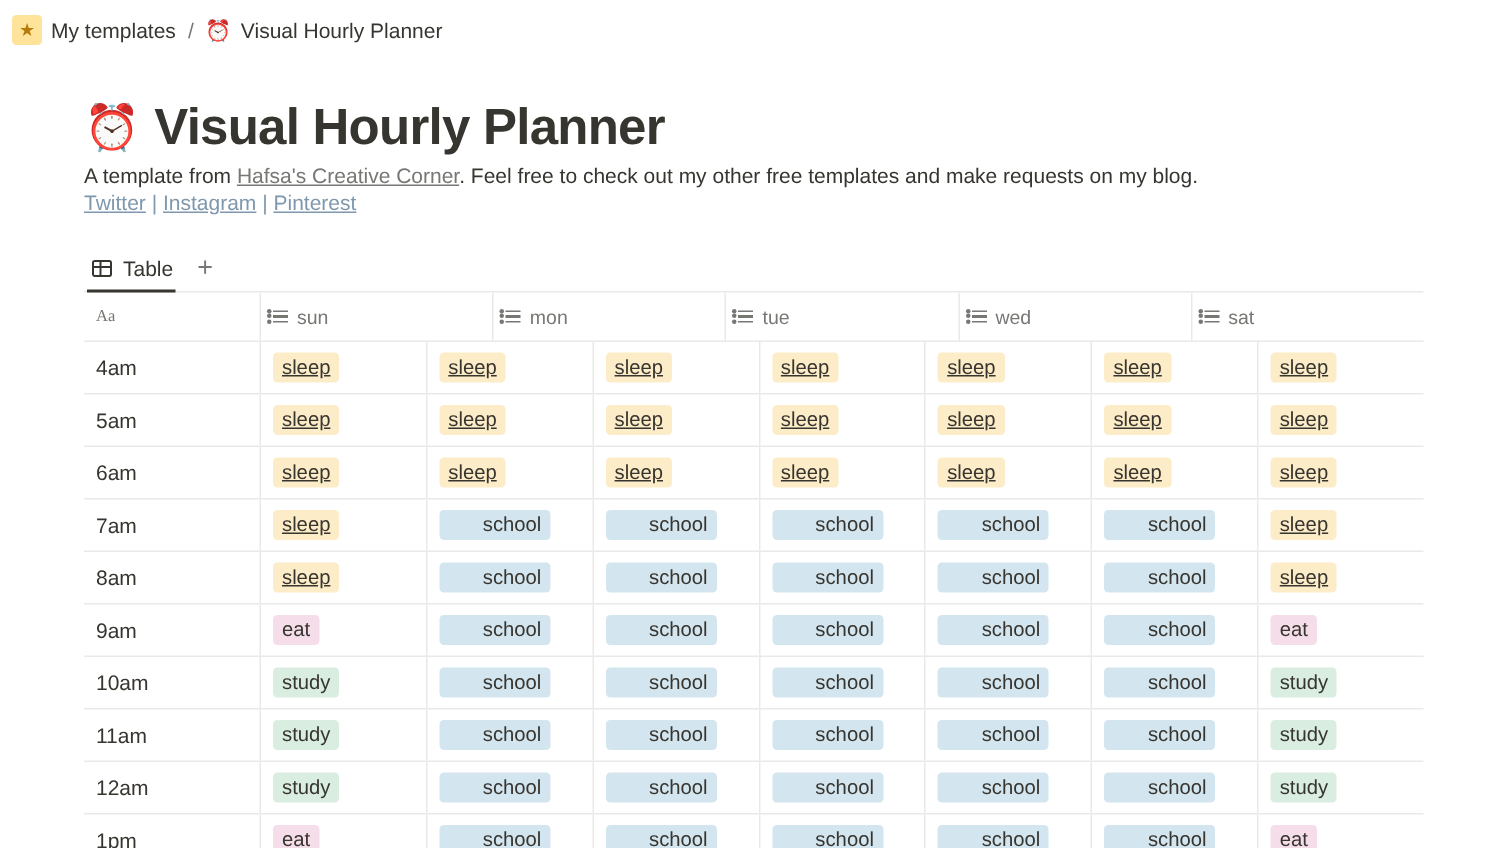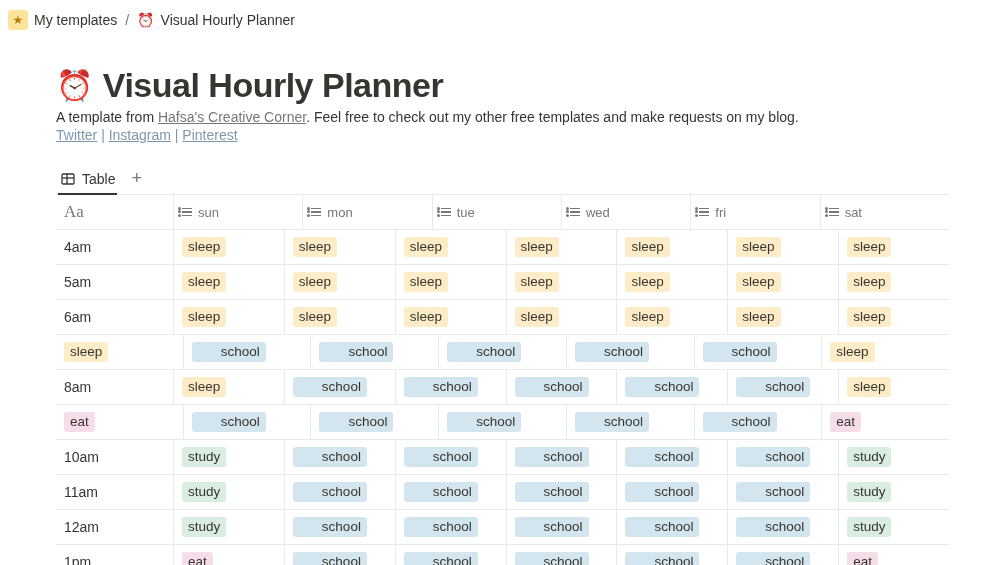--- a/index.html
+++ b/index.html
@@ -68,28 +68,28 @@
     padding:7px 8px;
     border-right:1px solid var(--border);
     min-height:32px;display:flex;align-items:center;
     font-size:14px;
     overflow:hidden;white-space:nowrap;
   }
   .cell:last-child{border-right:none;}
   .c0{width:118px;flex:0 0 118px;font-weight:500;}
   .cd{flex:1 1 0;min-width:0;}
   .hdr .cell{color:var(--muted);font-weight:400;font-size:13px;gap:6px;}
-  .hdr .iconAa{font-family:Georgia,serif;font-size:17px;}
+  .hdr .iconAa{font-family:Georgia,serif;font-size:11px;}
   .hdr .iconList{display:inline-flex;flex-direction:column;gap:2px;}
   .hdr .iconList i{display:block;width:10px;height:1.5px;background:var(--muted);position:relative;}
   .hdr .iconList i::before{content:"";position:absolute;left:-4px;top:-1px;width:3px;height:3px;border-radius:50%;background:var(--muted);}
   .tag{
     display:inline-block;padding:1px 6px;border-radius:3px;font-size:13.5px;line-height:18px;
   }
-  .tag.sleep{background:var(--tag-yellow);}
+  .tag.sleep{background:var(--tag-yellow);text-decoration:underline;}
   .tag.school{background:var(--tag-blue);padding-left:29px;}
   .tag.study{background:var(--tag-green);}
   .tag.eat{background:var(--tag-pink);}
   .tableIcon svg{display:block;}
 </style>
 </head>
 <body>
 
 <div class="crumbs">
   <span class="star">★</span>
@@ -165,28 +165,20 @@
             <i></i>
           </span>
           <span>wed</span>
         </div>
         <div class="cell cd">
           <span class="iconList">
             <i></i>
             <i></i>
             <i></i>
           </span>
-          <span>fri</span>
-        </div>
-        <div class="cell cd">
-          <span class="iconList">
-            <i></i>
-            <i></i>
-            <i></i>
-          </span>
           <span>sat</span>
         </div>
       </div>
       <div class="row">
         <div class="cell c0">4am</div>
         <div class="cell cd">
           <span class="tag sleep">sleep</span>
         </div>
         <div class="cell cd">
           <span class="tag sleep">sleep</span>
@@ -249,20 +241,21 @@
           <span class="tag sleep">sleep</span>
         </div>
         <div class="cell cd">
           <span class="tag sleep">sleep</span>
         </div>
         <div class="cell cd">
           <span class="tag sleep">sleep</span>
         </div>
       </div>
       <div class="row">
+        <div class="cell c0">7am</div>
         <div class="cell cd">
           <span class="tag sleep">sleep</span>
         </div>
         <div class="cell cd">
           <span class="tag school">school</span>
         </div>
         <div class="cell cd">
           <span class="tag school">school</span>
         </div>
         <div class="cell cd">
@@ -296,20 +289,21 @@
           <span class="tag school">school</span>
         </div>
         <div class="cell cd">
           <span class="tag school">school</span>
         </div>
         <div class="cell cd">
           <span class="tag sleep">sleep</span>
         </div>
       </div>
       <div class="row">
+        <div class="cell c0">9am</div>
         <div class="cell cd">
           <span class="tag eat">eat</span>
         </div>
         <div class="cell cd">
           <span class="tag school">school</span>
         </div>
         <div class="cell cd">
           <span class="tag school">school</span>
         </div>
         <div class="cell cd">

